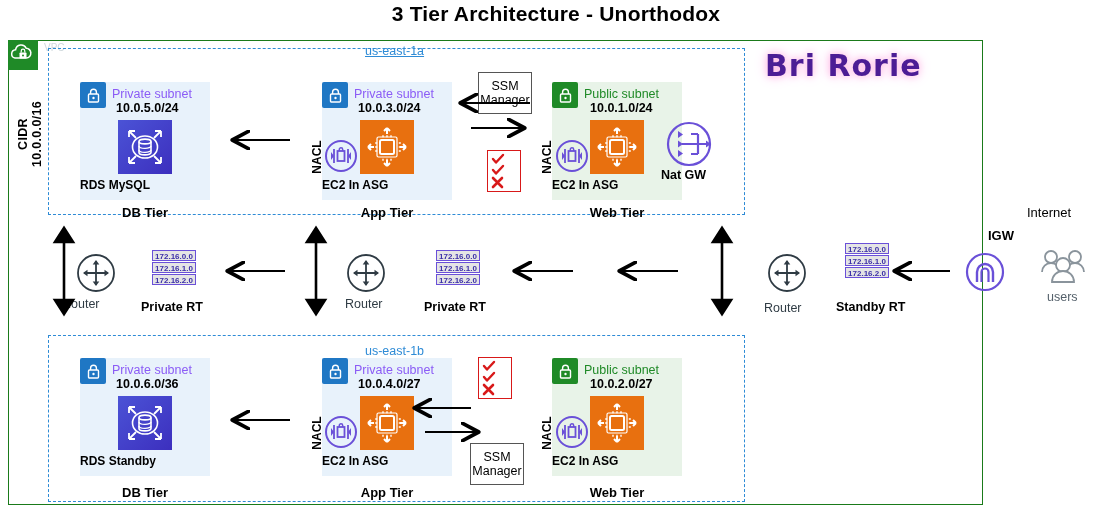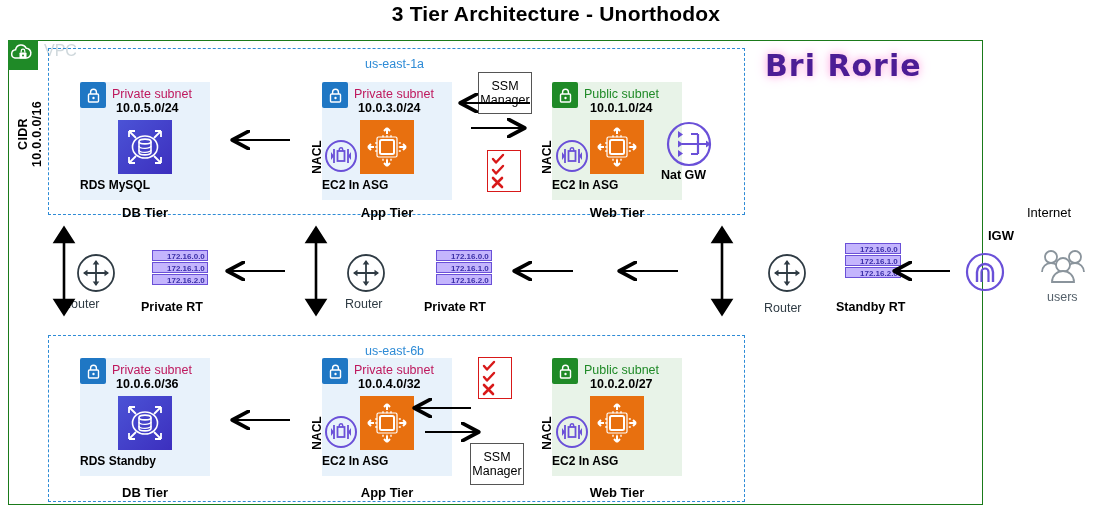--- a/index.html
+++ b/index.html
@@ -5,38 +5,38 @@
   html,body{margin:0;padding:0;background:#ffffff;}
   body{width:1112px;height:511px;position:relative;overflow:hidden;
        font-family:"Liberation Sans","DejaVu Sans",sans-serif;color:#000;}
   .abs{position:absolute;}
   
   #title{left:0;top:2px;width:1112px;text-align:center;font-size:21px;font-weight:bold;
          letter-spacing:.2px;}
   
   #vpc{left:8px;top:40px;width:975px;height:465px;border:1.6px solid #1a7a1a;box-sizing:border-box;}
   #vpc-badge{left:8px;top:40px;width:30px;height:30px;background:#1f8a27;}
-  #vpc-label{left:44px;top:42px;font-size:16px;color:#cfd8dc;}
+  #vpc-label{left:44px;top:42px;font-size:10px;color:#cfd8dc;}
   #cidr-label{left:-20px;top:120px;width:100px;text-align:center;font-size:12.5px;font-weight:bold;
               transform:rotate(-90deg);transform-origin:center;letter-spacing:.3px;}
   
   .az{border:1.4px dashed #2e8bd6;box-sizing:border-box;}
   #az-a{left:48px;top:48px;width:697px;height:167px;}
   #az-b{left:48px;top:335px;width:697px;height:167px;}
   .az-name{font-size:12.5px;color:#2e8bd6;}
   
   .subnet{box-sizing:border-box;}
   .subnet.priv{background:#e8f2fb;}
   .subnet.pub{background:#e8f3e8;}
   .subnet-badge{position:absolute;width:26px;height:26px;border-radius:2px;
                 display:flex;align-items:center;justify-content:center;}
   .subnet-badge.priv{background:#1f77c4;}
   .subnet-badge.pub{background:#1f8a27;}
   .subnet-title{position:absolute;font-size:12.5px;}
-  .subnet-title.priv{color:#be185d;}
+  .subnet-title.priv{color:#8b5cf6;}
   .subnet-title.pub{color:#1f8a27;}
   .subnet-cidr{position:absolute;font-size:12.5px;font-weight:bold;color:#000;}
   .tier-label{position:absolute;font-size:13px;font-weight:bold;text-align:center;}
   
   .ec2{position:absolute;width:54px;height:54px;background:#e8700f;
        display:flex;align-items:center;justify-content:center;}
   .rds{position:absolute;width:54px;height:54px;
        background:linear-gradient(135deg,#4b53d6 0%,#3c2fbe 100%);
        display:flex;align-items:center;justify-content:center;}
   .res-cap{position:absolute;font-size:12px;font-weight:bold;}
@@ -45,23 +45,23 @@
             transform:rotate(-90deg);transform-origin:center;width:44px;text-align:center;}
   .natgw{position:absolute;width:44px;height:44px;}
   .natgw-cap{position:absolute;font-size:12.5px;font-weight:bold;}
   
   .ssm{position:absolute;border:1.5px solid #555;background:#fff;box-sizing:border-box;
        display:flex;flex-direction:column;align-items:center;justify-content:center;
        font-size:12.5px;line-height:1.15;}
   .chk{position:absolute;border:1.8px solid #d81919;background:#fff;box-sizing:border-box;}
   
   .rt{position:absolute;}
-  .rt-row{border:1.6px solid #6a50d8;background:#c4b5fd;color:#3b2fa8;font-size:8px;
-          font-weight:bold;padding:0 14px;margin-bottom:1px;height:11px;line-height:11px;
-          text-align:center;box-sizing:border-box;width:56px;}
+  .rt-row{border:1.6px solid #6a50d8;background:#e5e5e5;color:#3b2fa8;font-size:8px;
+          font-weight:bold;padding:0 2px;margin-bottom:1px;height:11px;line-height:11px;
+          text-align:center;box-sizing:border-box;width:44px;}
   .rt-cap{position:absolute;font-size:12.5px;font-weight:bold;white-space:nowrap;}
   .router{position:absolute;width:42px;height:42px;}
   .router-cap{position:absolute;font-size:12.5px;color:#2f3b44;}
   
   .igw{position:absolute;width:40px;height:40px;}
   .igw-cap{position:absolute;font-size:13px;font-weight:bold;}
   .users-ico{position:absolute;width:54px;height:40px;}
   .users-cap{position:absolute;font-size:12.5px;color:#55616b;}
   .internet-cap{position:absolute;font-size:13px;font-weight:normal;}
   
@@ -83,21 +83,21 @@
              a4.6 4.6 0 0 1 -4.6 5.1 z" fill="none" stroke="#ffffff" stroke-width="1.5"></path>
     <rect x="11.5" y="12.5" width="7" height="6" rx="0.8" fill="#ffffff"></rect>
     <path d="M13.2 12.5 v-1.6 a1.8 1.8 0 0 1 3.6 0 v1.6" fill="none" stroke="#ffffff" stroke-width="1.2"></path>
     <circle cx="15" cy="15.4" r="1" fill="#1f8a27"></circle>
   </svg>
 </div>
 <div class="abs" id="vpc-label">VPC</div>
 <div class="abs" id="cidr-label">CIDR 10.0.0.0/16</div>
 
 <div class="abs az" id="az-a"></div>
-<div class="abs az-name" style="left:365px;top:57px;">us-east-1a</div>
+<div class="abs az-name" style="left:365px;top:44px;text-decoration:underline;">us-east-1a</div>
 
 <div class="abs subnet priv" style="left:80px;top:82px;width:130px;height:118px;"></div>
 <div class="subnet-badge priv" style="left:80px;top:82px;">
   <svg width="17" height="17" viewBox="0 0 17 17">
       <rect x="3.5" y="7" width="10" height="8" rx="1" fill="none" stroke="#fff" stroke-width="1.4"></rect>
       <path d="M5.6 7 V5.1 a2.9 2.9 0 0 1 5.8 0 V7" fill="none" stroke="#fff" stroke-width="1.4"></path>
       <circle cx="8.5" cy="11" r="1.2" fill="#fff"></circle>
     </svg>
 </div>
 <div class="subnet-title priv" style="left:112px;top:87px;">Private subnet</div>
@@ -207,21 +207,21 @@
     <path d="M33 14 h-7 M33 34 h-7" stroke="#6a50d8" stroke-width="2.2" fill="none"></path>
     <path d="M13 11 l0 7 l5 -3.5 z" fill="#6a50d8"></path>
     <path d="M13 20.5 l0 7 l5 -3.5 z" fill="#6a50d8"></path>
     <path d="M13 30 l0 7 l5 -3.5 z" fill="#6a50d8"></path>
     <path d="M41 20.5 l0 7 l5 -3.5 z" fill="#6a50d8"></path>
   </svg>
 </div>
 <div class="natgw-cap" style="left:661px;top:168px;">Nat GW</div>
 
 <div class="abs az" id="az-b"></div>
-<div class="abs az-name" style="left:365px;top:344px;">us-east-6b</div>
+<div class="abs az-name" style="left:365px;top:344px;">us-east-1b</div>
 
 <div class="abs subnet priv" style="left:80px;top:358px;width:130px;height:118px;"></div>
 <div class="subnet-badge priv" style="left:80px;top:358px;">
   <svg width="17" height="17" viewBox="0 0 17 17">
       <rect x="3.5" y="7" width="10" height="8" rx="1" fill="none" stroke="#fff" stroke-width="1.4"></rect>
       <path d="M5.6 7 V5.1 a2.9 2.9 0 0 1 5.8 0 V7" fill="none" stroke="#fff" stroke-width="1.4"></path>
       <circle cx="8.5" cy="11" r="1.2" fill="#fff"></circle>
     </svg>
 </div>
 <div class="subnet-title priv" style="left:112px;top:363px;">Private subnet</div>
@@ -243,21 +243,21 @@
 
 <div class="abs subnet priv" style="left:322px;top:358px;width:130px;height:118px;"></div>
 <div class="subnet-badge priv" style="left:322px;top:358px;">
   <svg width="17" height="17" viewBox="0 0 17 17">
       <rect x="3.5" y="7" width="10" height="8" rx="1" fill="none" stroke="#fff" stroke-width="1.4"></rect>
       <path d="M5.6 7 V5.1 a2.9 2.9 0 0 1 5.8 0 V7" fill="none" stroke="#fff" stroke-width="1.4"></path>
       <circle cx="8.5" cy="11" r="1.2" fill="#fff"></circle>
     </svg>
 </div>
 <div class="subnet-title priv" style="left:354px;top:363px;">Private subnet</div>
-<div class="subnet-cidr" style="left:358px;top:377px;">10.0.4.0/32</div>
+<div class="subnet-cidr" style="left:358px;top:377px;">10.0.4.0/27</div>
 <div class="nacl-txt" style="left:295px;top:426px;">NACL</div>
 <div class="nacl-ico" style="left:323px;top:414px;">
   <svg width="36" height="36" viewBox="0 0 36 36">
     <circle cx="18" cy="18" r="15" fill="none" stroke="#6a50d8" stroke-width="2"></circle>
     <rect x="14.5" y="13" width="7" height="10" fill="none" stroke="#6a50d8" stroke-width="1.8"></rect>
     <path d="M16.3 13 v-1.5 a1.7 1.7 0 0 1 3.4 0 V13" fill="none" stroke="#6a50d8" stroke-width="1.5"></path>
     <path d="M11 11 v14 M25 11 v14" stroke="#6a50d8" stroke-width="1.8"></path>
     <path d="M8 14 l0 8 l3 -4 z" fill="#6a50d8"></path>
     <path d="M28 14 l0 8 l-3 -4 z" fill="#6a50d8"></path>
   </svg>

